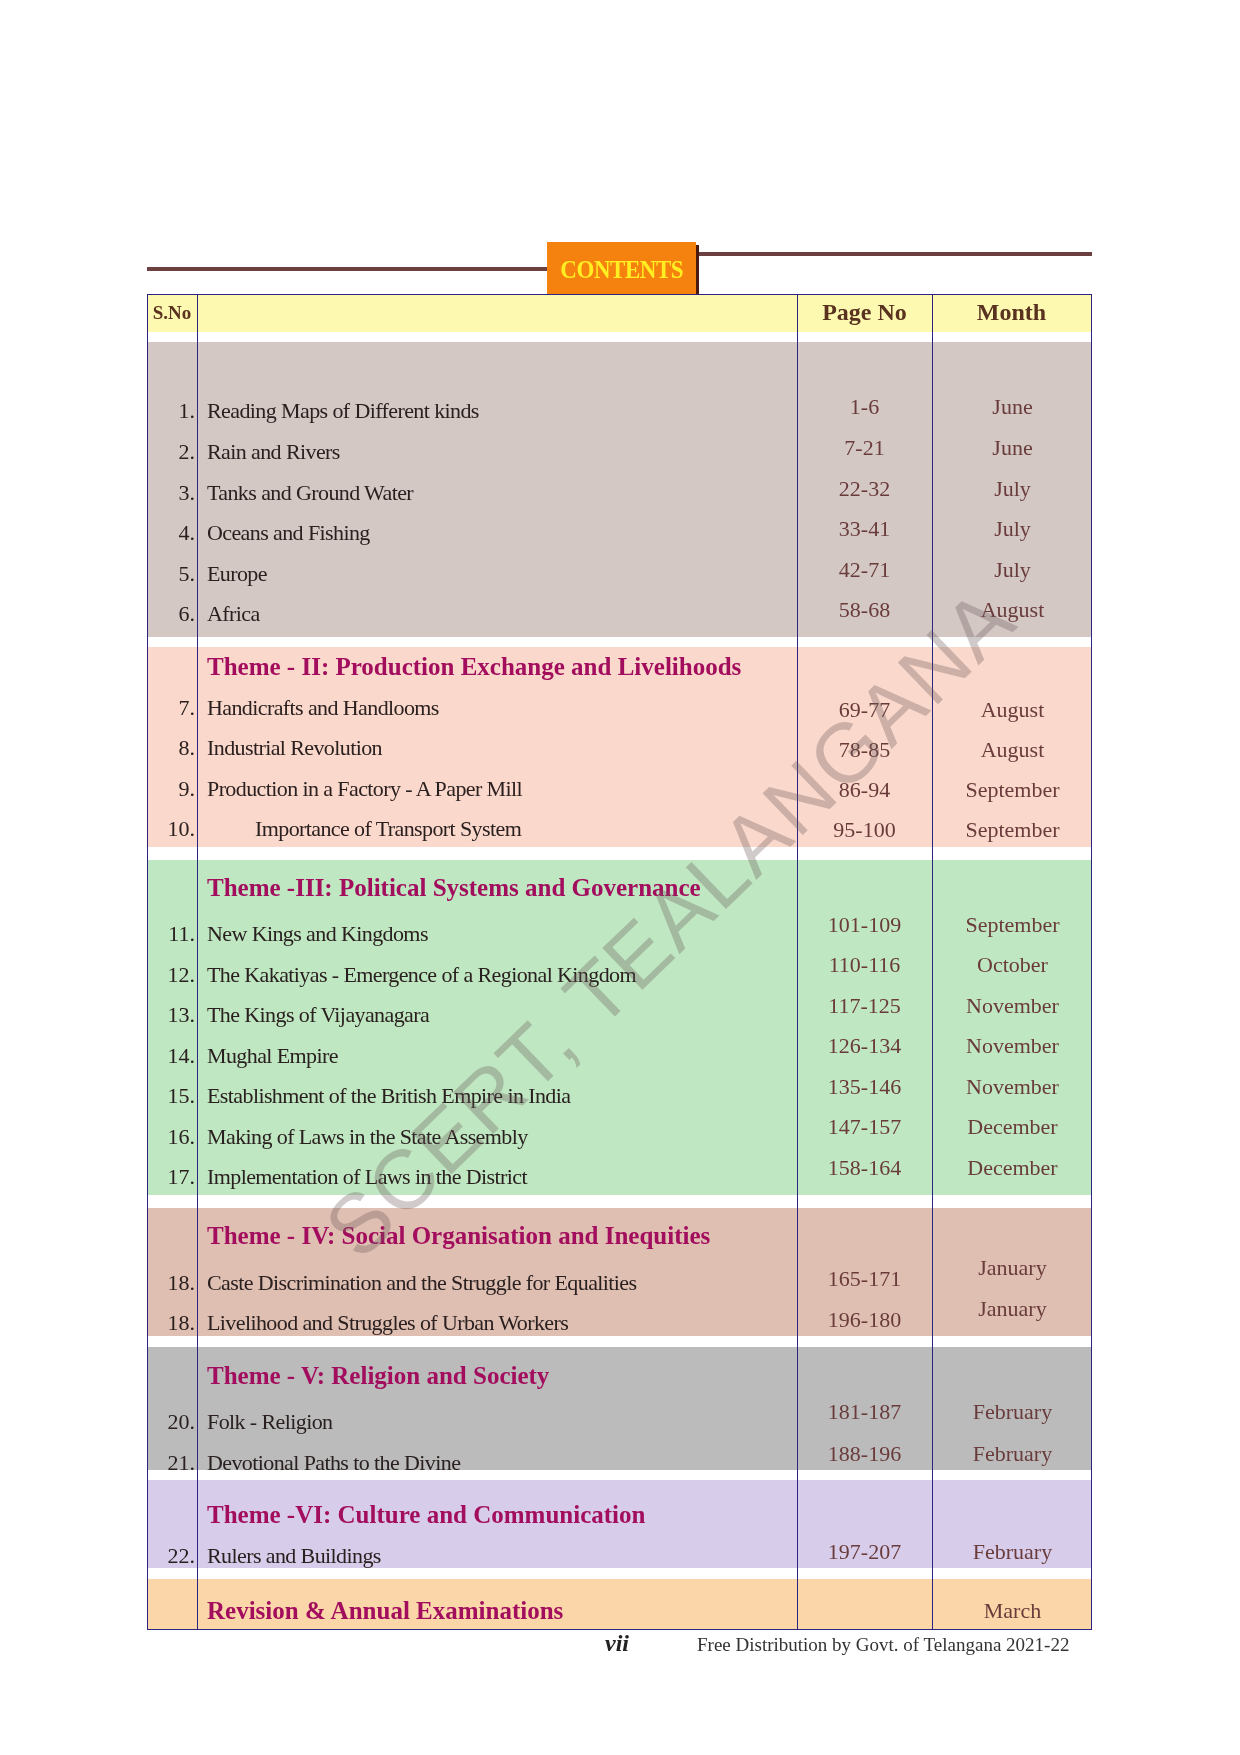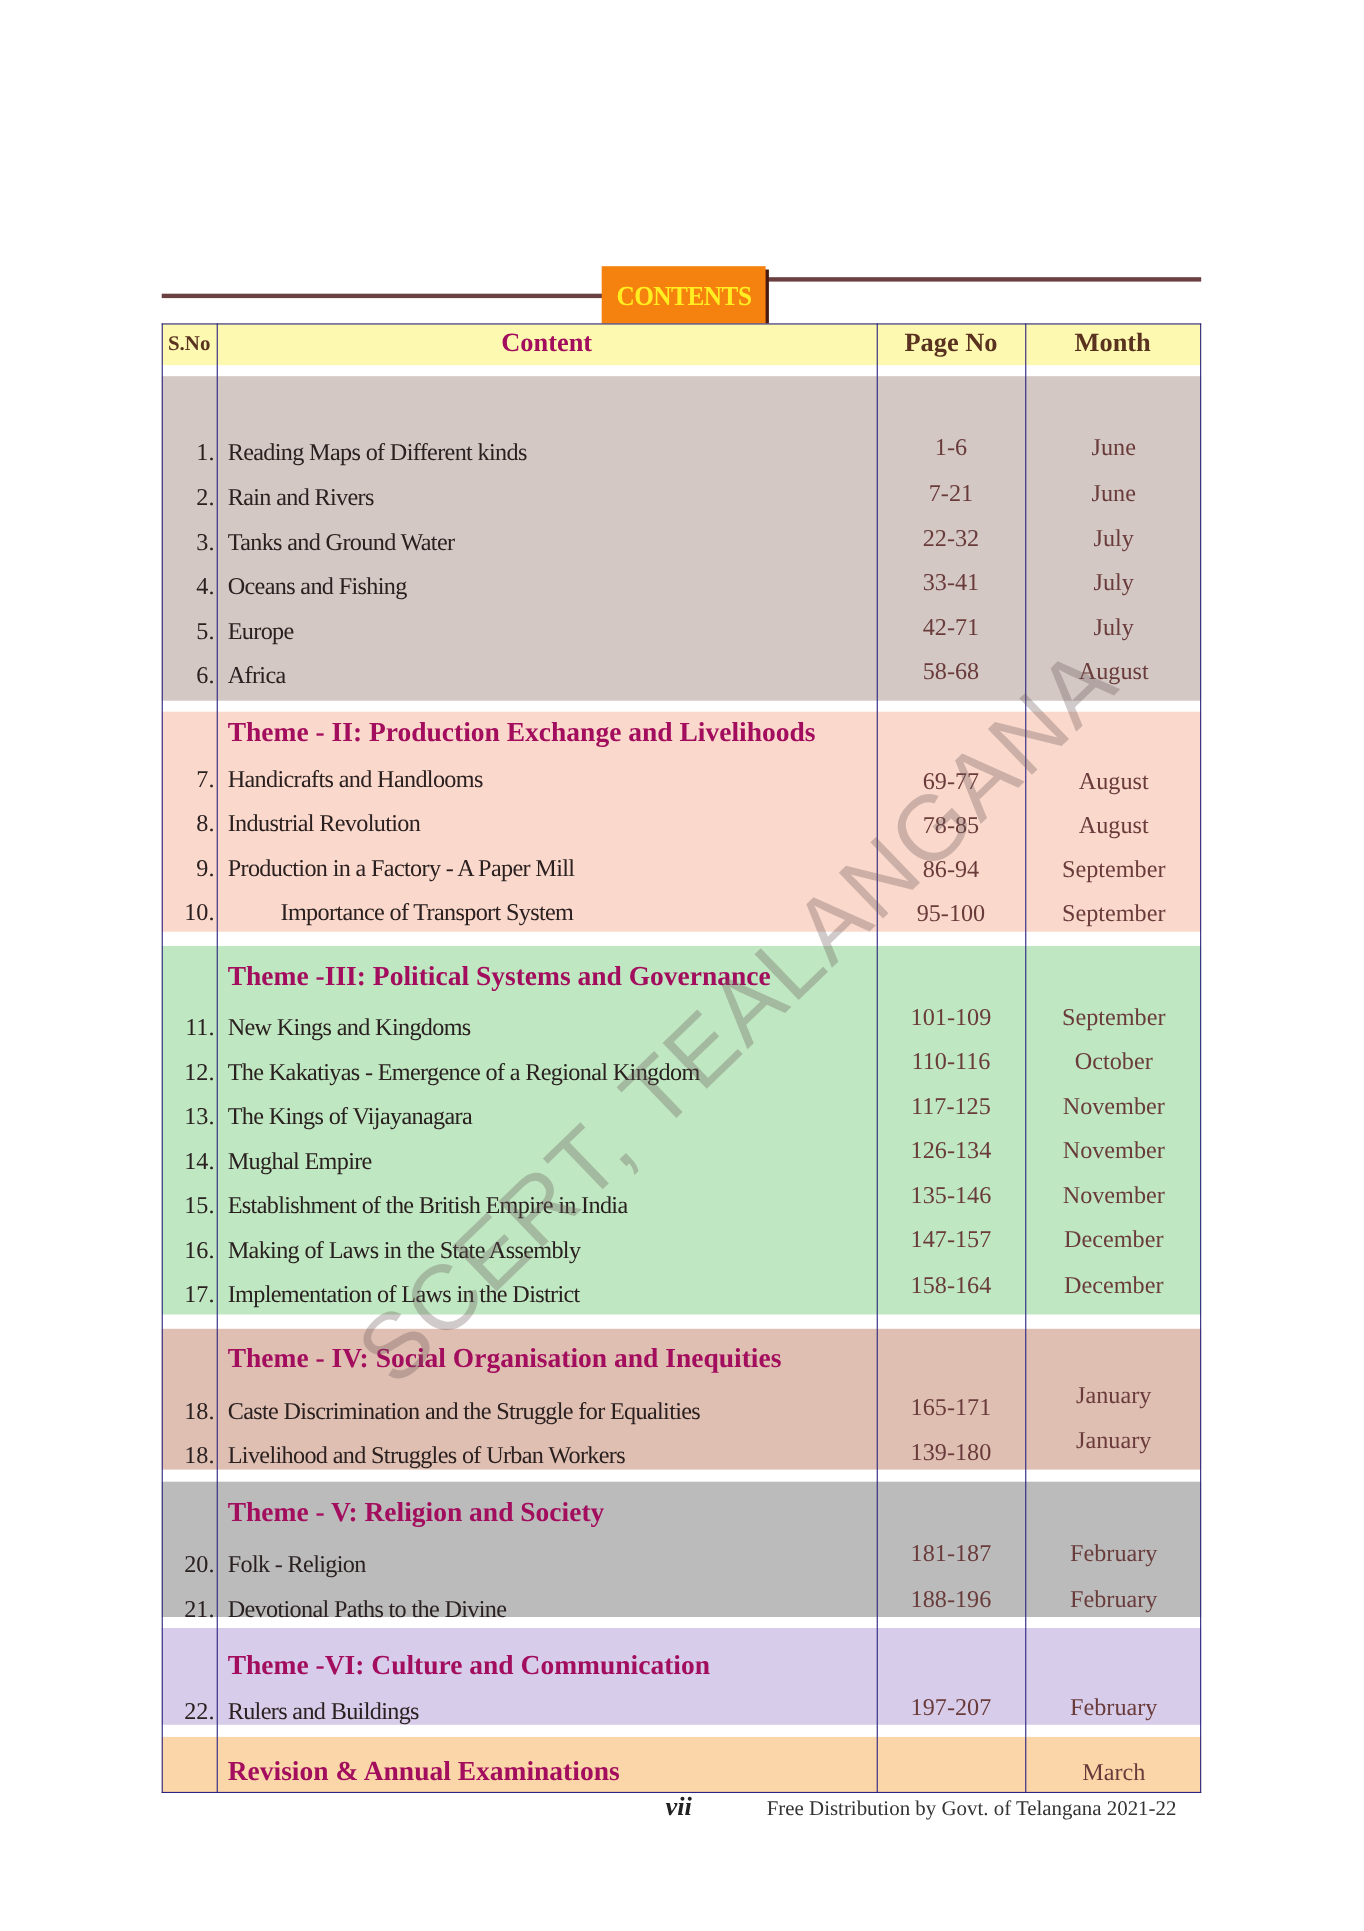--- a/index.html
+++ b/index.html
@@ -51,21 +51,20 @@
 
   <div class="hline" style="top:0;"></div>
   <div class="hline" style="top:1335px;"></div>
   <div class="vline" style="left:0;"></div>
   <div class="vline" style="left:50px;"></div>
   <div class="vline" style="left:650px;"></div>
   <div class="vline" style="left:785px;"></div>
   <div class="vline" style="left:944px;"></div>
 
   <div class="hdr sno" style="left:0; width:50px; top:8px;">S.No</div>
-  <div class="hdr content" style="left:50px; width:600px; top:5px;">Content</div>
   <div class="hdr page" style="left:650px; width:135px; top:5px;">Page No</div>
   <div class="hdr month" style="left:785px; width:159px; top:5px;">Month</div>
 
   <div>
     <div class="sn" style="top:104px;">1.</div>
     <div class="title" style="top:104px;">Reading Maps of Different kinds</div>
     <div class="pg" style="top:100px;">1-6</div>
     <div class="mo" style="top:100px;">June</div>
   </div>
   <div>
@@ -172,21 +171,21 @@
   <div class="theme" style="top:928px;">Theme - IV: Social Organisation and Inequities</div>
   <div>
     <div class="sn" style="top:976px;">18.</div>
     <div class="title" style="top:976px;">Caste Discrimination and the Struggle for Equalities</div>
     <div class="pg" style="top:972px;">165-171</div>
     <div class="mo" style="top:961px;">January</div>
   </div>
   <div>
     <div class="sn" style="top:1016px;">18.</div>
     <div class="title" style="top:1016px;">Livelihood and Struggles of Urban Workers</div>
-    <div class="pg" style="top:1013px;">139-180</div>
+    <div class="pg" style="top:1013px;">196-180</div>
     <div class="mo" style="top:1002px;">January</div>
   </div>
 
   <div class="theme" style="top:1068px;">Theme - V: Religion and Society</div>
   <div>
     <div class="sn" style="top:1115px;">20.</div>
     <div class="title" style="top:1115px;">Folk - Religion</div>
     <div class="pg" style="top:1105px;">181-187</div>
     <div class="mo" style="top:1105px;">February</div>
   </div>

